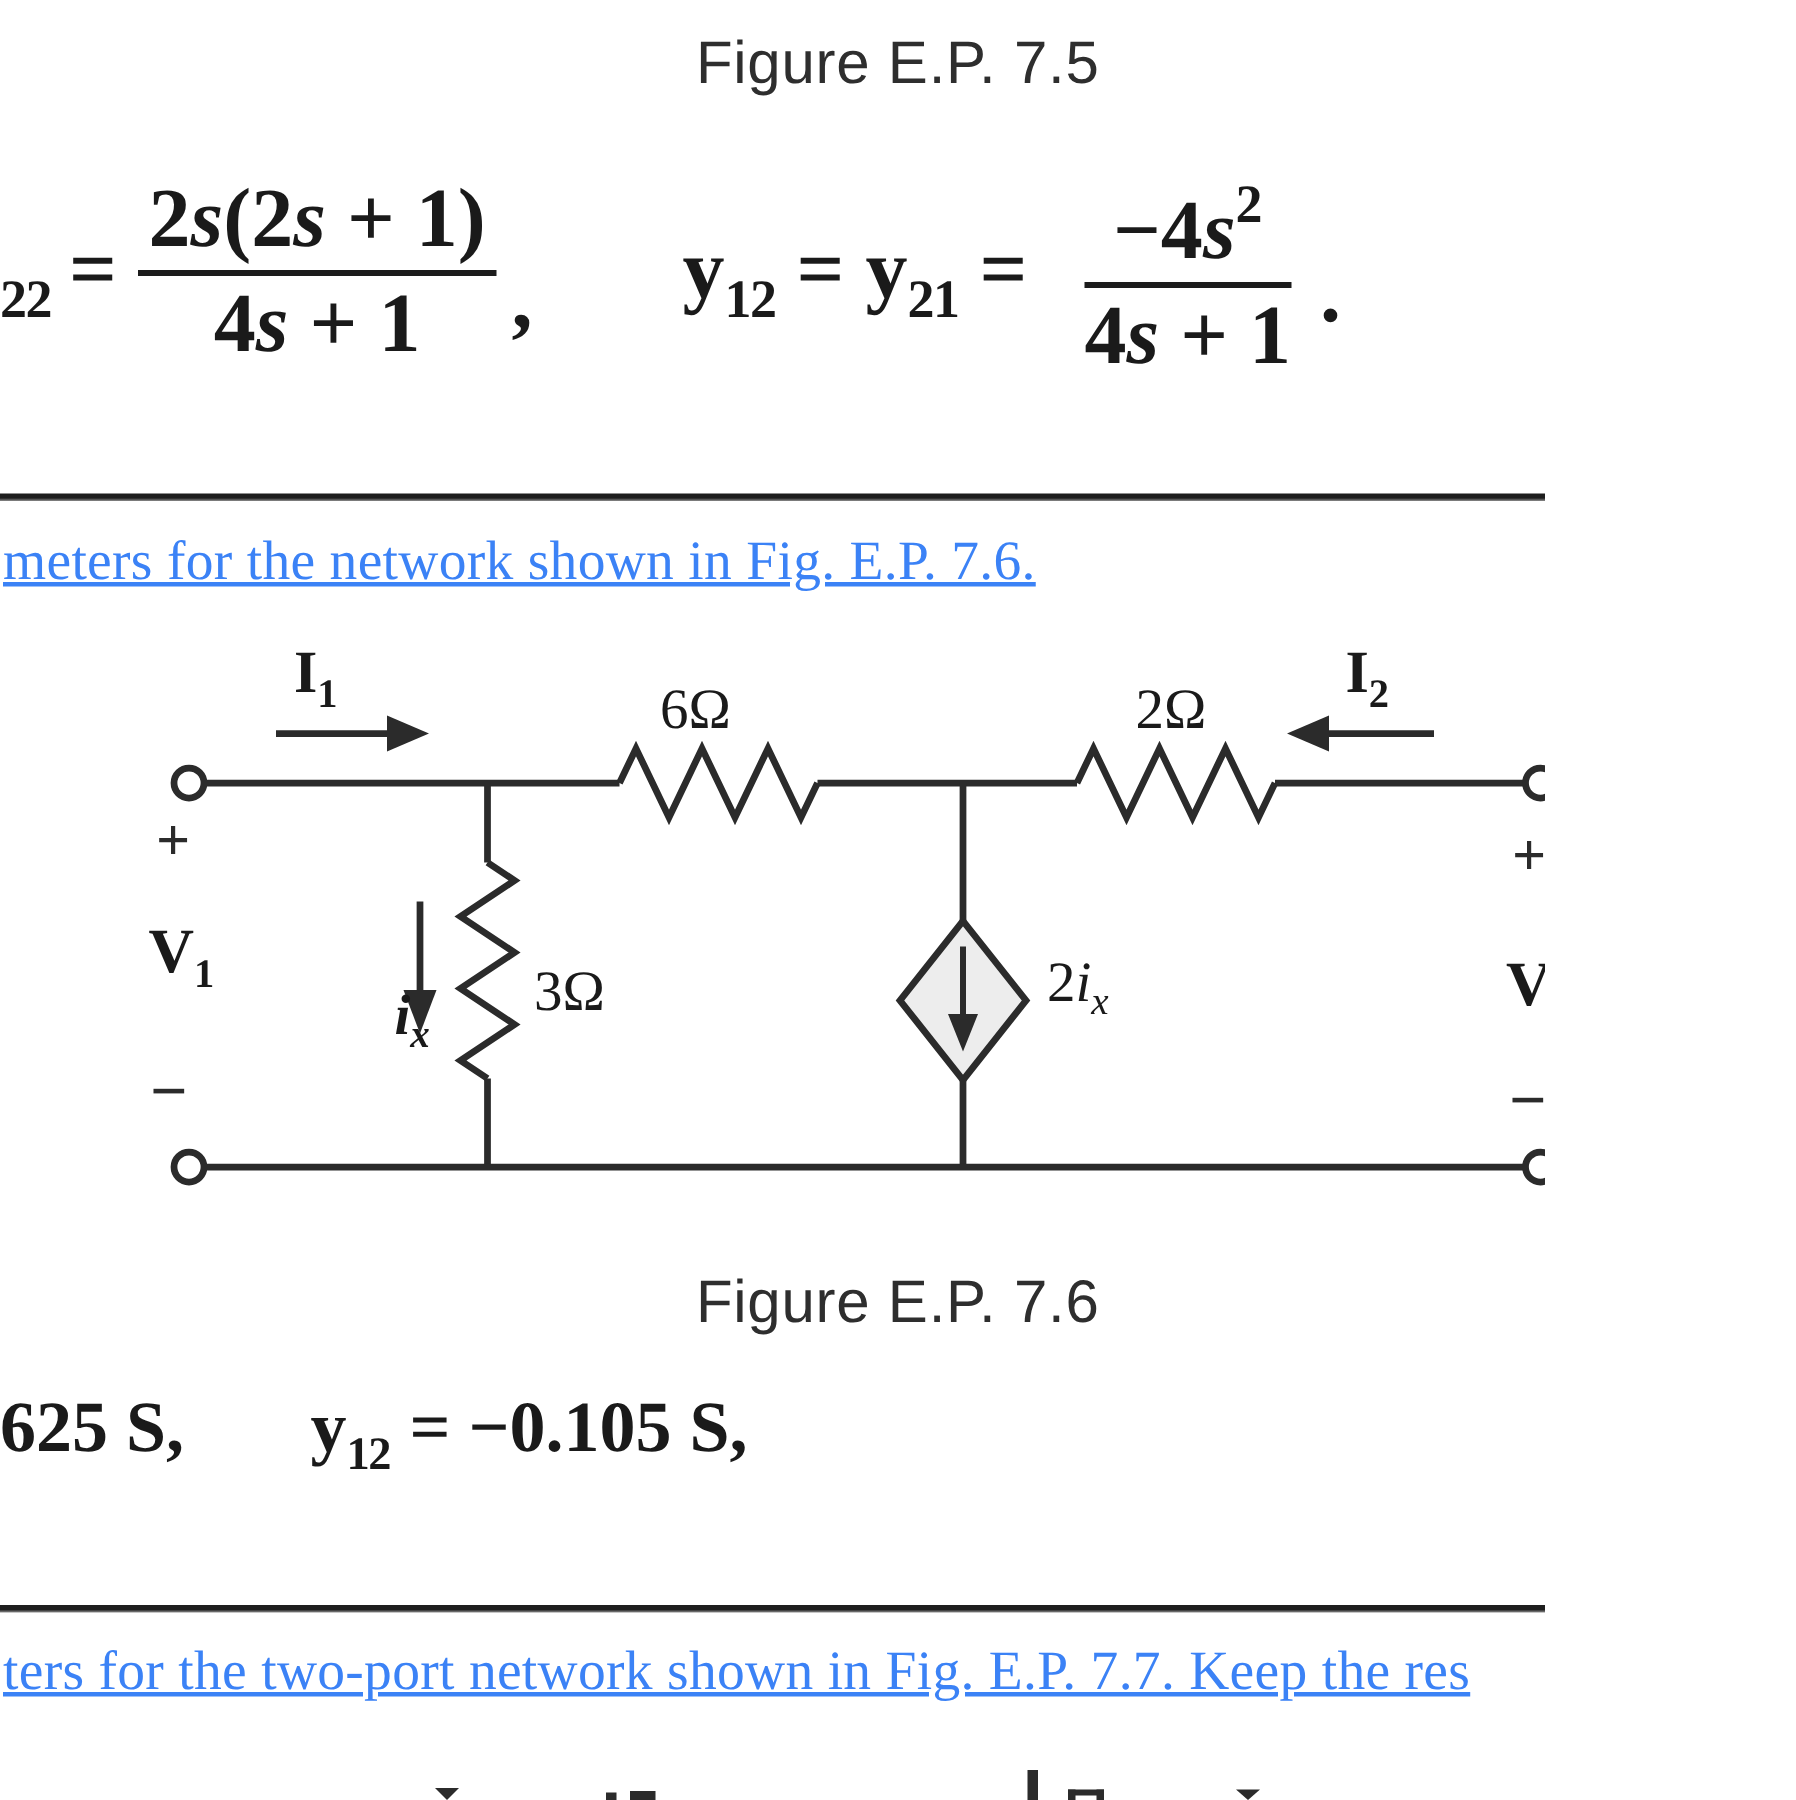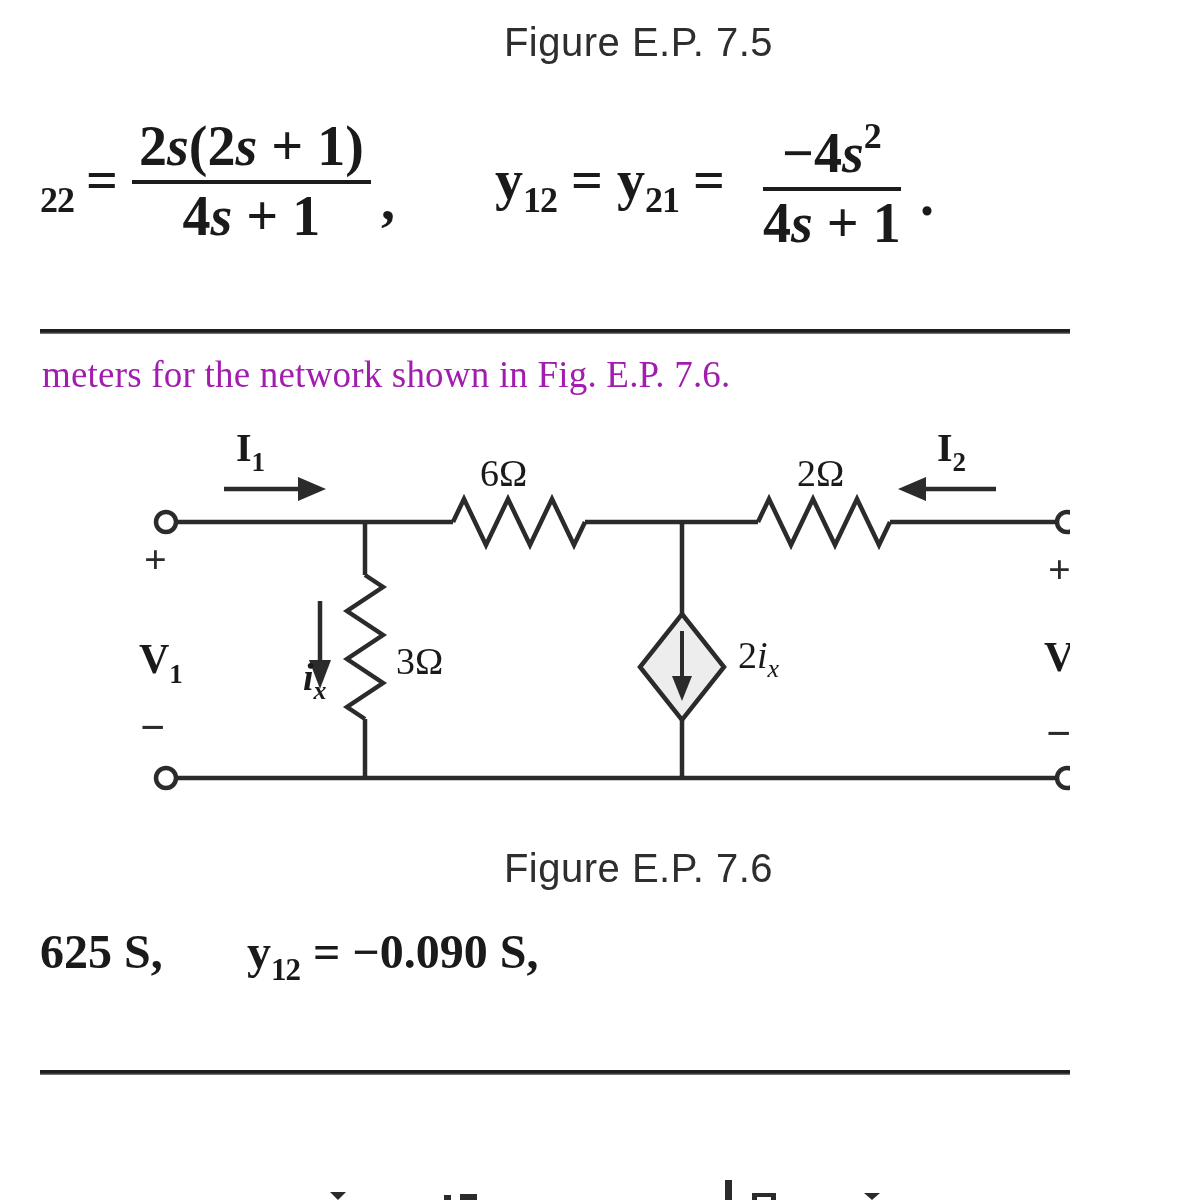--- a/index.html
+++ b/index.html
@@ -1,28 +1,28 @@
 <!DOCTYPE html>
 <html><head>
 <meta charset="utf-8">
 <style>
   html,body{margin:0;padding:0;background:#fff;}
   .page{position:relative;width:1030px;height:1200px;background:#ffffff;overflow:hidden;
-        font-family:"Liberation Serif",serif;color:#1a1a1a;margin-left:40px;}
+        font-family:"Liberation Serif",serif;color:#1a1a1a;}
   .abs{position:absolute;}
   .sans{font-family:"Liberation Sans",sans-serif;}
   .cap{font-size:40px;color:#2e2e2e;width:1197px;text-align:center;letter-spacing:.5px;line-height:1;}
   .eq{font-weight:bold;font-size:56px;line-height:1;white-space:nowrap;}
   .sb{font-weight:bold;font-size:36px;vertical-align:-13px;letter-spacing:-1px;}
   .sp{font-weight:bold;font-size:36px;vertical-align:24px;}
   .frac{display:inline-block;text-align:center;font-weight:bold;font-size:56px;line-height:1;}
   .frac .num{display:block;padding:0 7px 6px 7px;border-bottom:4px solid #1c1c1c;}
   .frac .den{display:block;padding-top:4px;}
   .mx{margin:0 14px;}
-  .body-text{font-size:37px;line-height:1.15;color:#a21caf;white-space:nowrap;letter-spacing:.2px;}
+  .body-text{font-size:37px;line-height:1.15;color:#3b82f6;white-space:nowrap;letter-spacing:.2px;text-decoration:underline;}
   .res{font-weight:bold;font-size:48px;line-height:1;white-space:nowrap;}
   .rsb{font-weight:bold;font-size:31px;vertical-align:-12px;letter-spacing:-1px;}
   .clbl{font-size:38px;line-height:1;white-space:nowrap;}
   .cbold{font-weight:bold;font-size:40px;line-height:1;white-space:nowrap;}
   .csb{font-size:26px;vertical-align:-9px;}
   .csbb{font-weight:bold;font-size:27px;vertical-align:-10px;}
   .sign{font-size:40px;font-weight:bold;line-height:1;color:#2b2b2b;}
   .rule{left:0;width:1197px;height:5px;background:linear-gradient(#1e1e1e 60%, #8d8d8d);}
   svg{display:block;}
 </style>
@@ -110,21 +110,21 @@
   <div class="abs cbold" style="left:196px;top:428px;">
     <span>I</span><span class="csbb">1</span>
   </div>
   <div class="abs clbl" style="left:440px;top:454px;">6Ω</div>
   <div class="abs clbl" style="left:757px;top:454px;">2Ω</div>
   <div class="abs cbold" style="left:897px;top:428px;">
     <span>I</span><span class="csbb">2</span>
   </div>
 
   <div class="abs sign" style="left:104px;top:540px;">+</div>
-  <div class="abs cbold" style="left:99px;top:638px;font-size:42px;">
+  <div class="abs cbold" style="left:99px;top:614px;font-size:42px;">
     <span>V</span><span class="csbb">1</span>
   </div>
   <div class="abs sign" style="left:100px;top:706px;font-size:44px;">−</div>
 
   <div class="abs clbl" style="left:263px;top:658px;font-style:italic;font-weight:bold;">
     <i>i</i><i class="csb">x</i>
   </div>
   <div class="abs clbl" style="left:356px;top:642px;">3Ω</div>
 
   <div class="abs clbl" style="left:698px;top:636px;">
@@ -134,22 +134,23 @@
   <div class="abs sign" style="left:1008px;top:550px;">+</div>
   <div class="abs cbold" style="left:1004px;top:636px;font-size:42px;">
     <span>V</span><span class="csbb">2</span>
   </div>
   <div class="abs sign" style="left:1006px;top:712px;font-size:44px;">−</div>
 
   <div class="abs sans cap" style="top:848px;left:0;">Figure E.P. 7.6</div>
 
   <div class="abs res" style="left:0;top:928px;text-align:center;">625 S,</div>
   <div class="abs res" style="left:207px;top:928px;">
-    <span>y</span><span class="rsb">12</span><span style="margin-left:13px;">= −0.090 S,</span>
+    <span>y</span><span class="rsb">12</span><span style="margin-left:13px;">= −0.105 S,</span>
   </div>
   <div class="abs res" style="left:1030px;top:928px;">
     <span>y</span><span class="rsb">22</span><span style="margin-left:13px;">=</span>
   </div>
 
   <div class="abs rule" style="top:1070px;"></div>
 
+  <div class="abs body-text" style="left:2px;top:1094px;">ters for the two-port network shown in Fig. E.P. 7.7. Keep the res</div>
 
 </div>
 
 </body></html>

